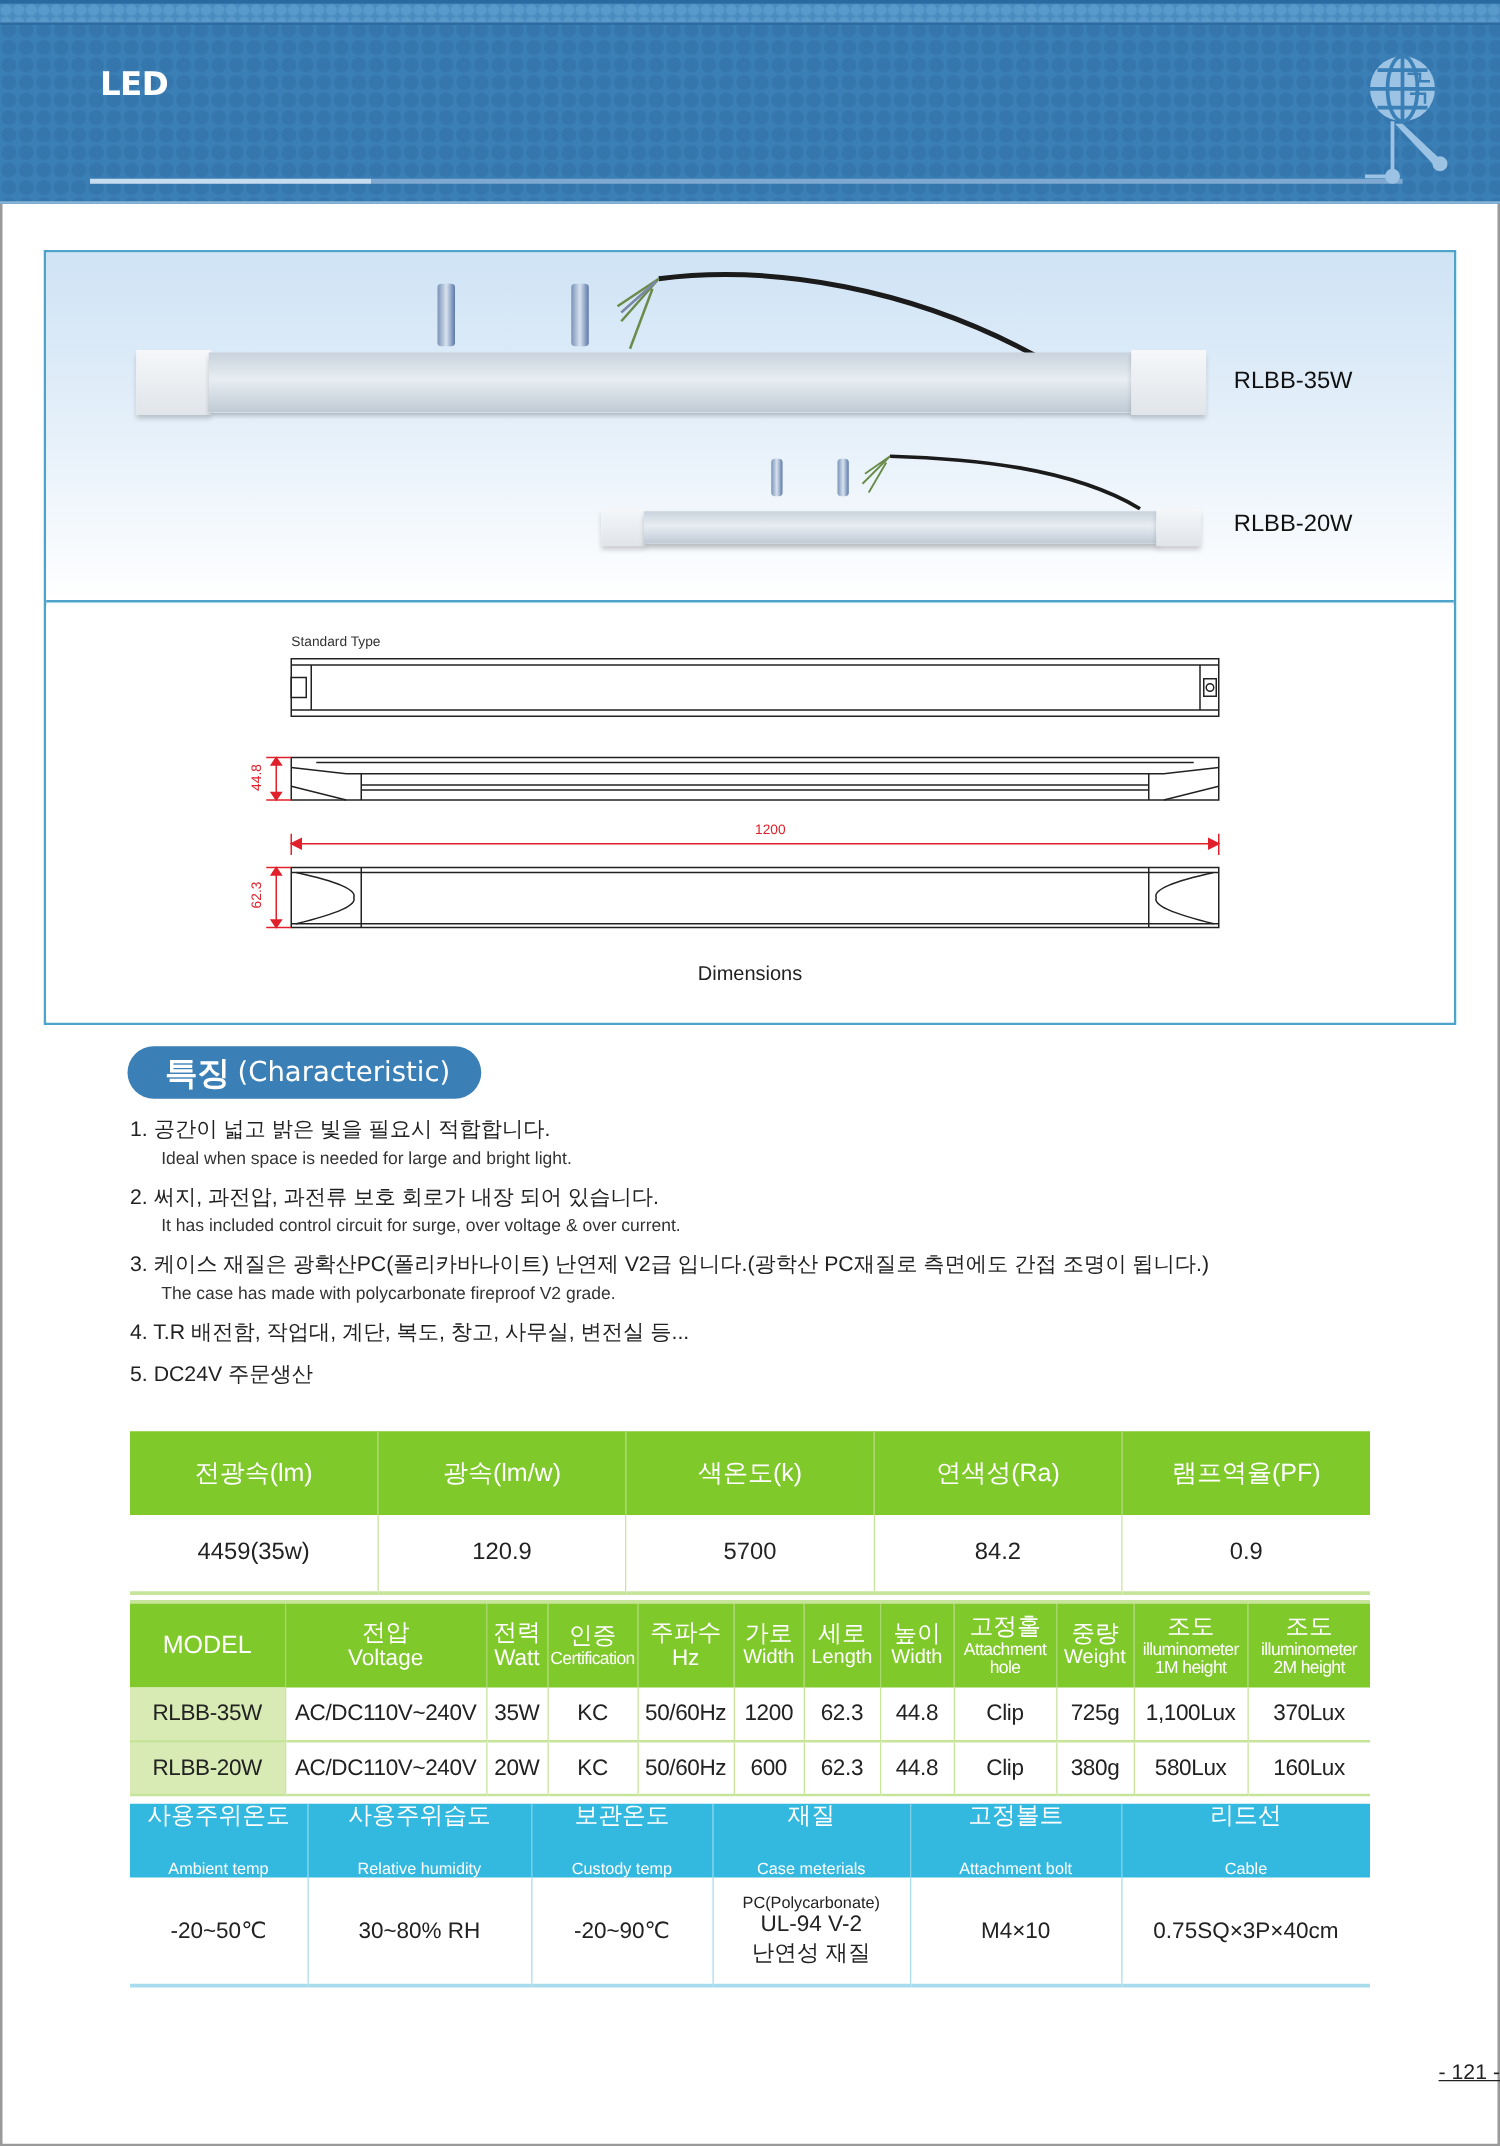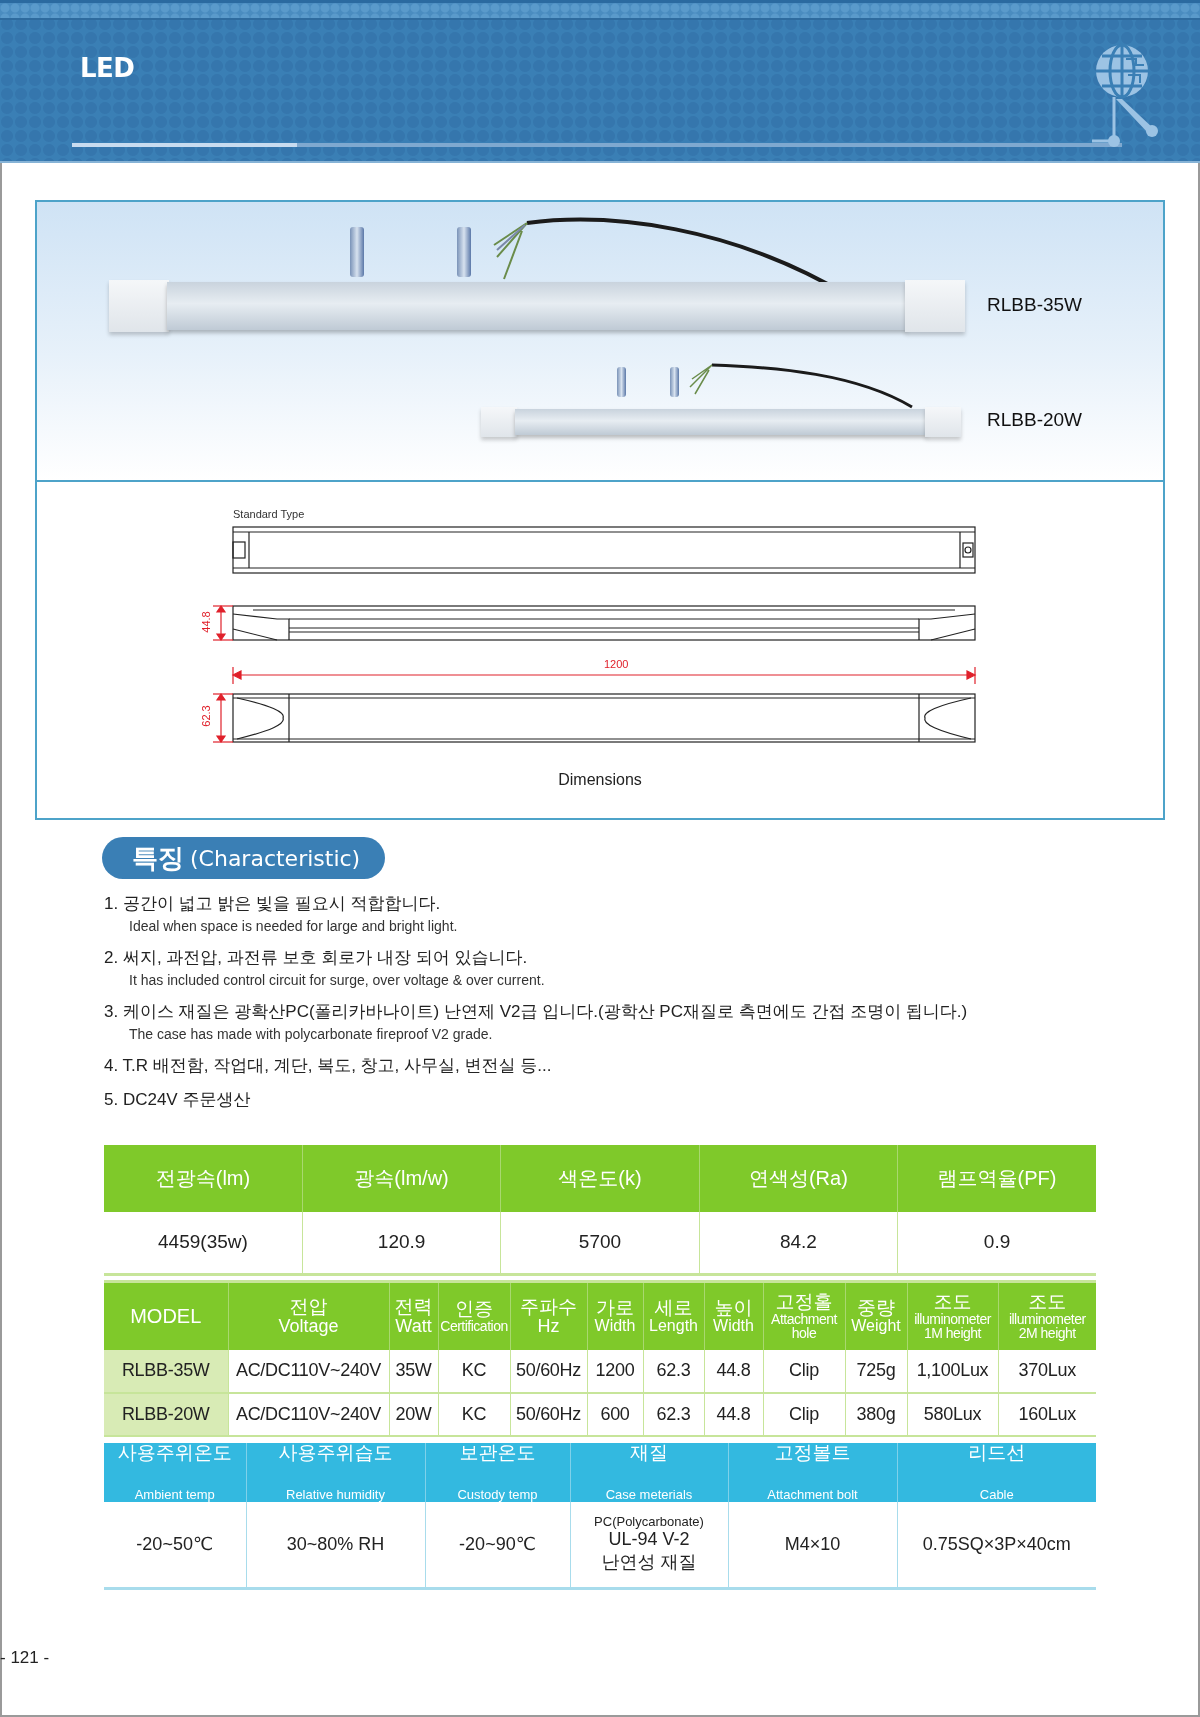--- a/index.html
+++ b/index.html
@@ -65,21 +65,21 @@
 
   .t3 { left: 104px; top: 1443px; width: 992px; }
   .t3 th { background: #33b9e0; color: #fff; font-weight: normal; height: 52px; line-height: 1.1; border-left: 1px solid #7fd1ea; }
   .t3 th .ko { display: block; font-size: 19px; }
   .t3 th .en { display: block; font-size: 13px; margin-top: 24px; }
   .t3 td { height: 86px; text-align: center; font-size: 18px; border-left: 1px solid #a8dcec; border-bottom: 3px solid #a8dcec; margin-left: 40px; }
   .t3 td .l1 { display: block; font-size: 13px; }
   .t3 td .l2 { display: block; }
   .t3 th:first-child, .t3 td:first-child { border-left: none; }
 
-  .page-number { position: absolute; left: 0; width: 1200px; top: 1648px; text-align: left; font-size: 17px; color: #222; }
+  .page-number { position: absolute; left: 0; width: 1200px; top: 1648px; text-align: right; font-size: 17px; color: #222; text-decoration: underline; }
 </style>
 </head>
 <body>
 
 <div class="page-frame"></div>
 
 <div class="header">
   <div class="header-stripe"></div>
   <div class="header-sub">LED</div>
   <div class="header-line"></div>

